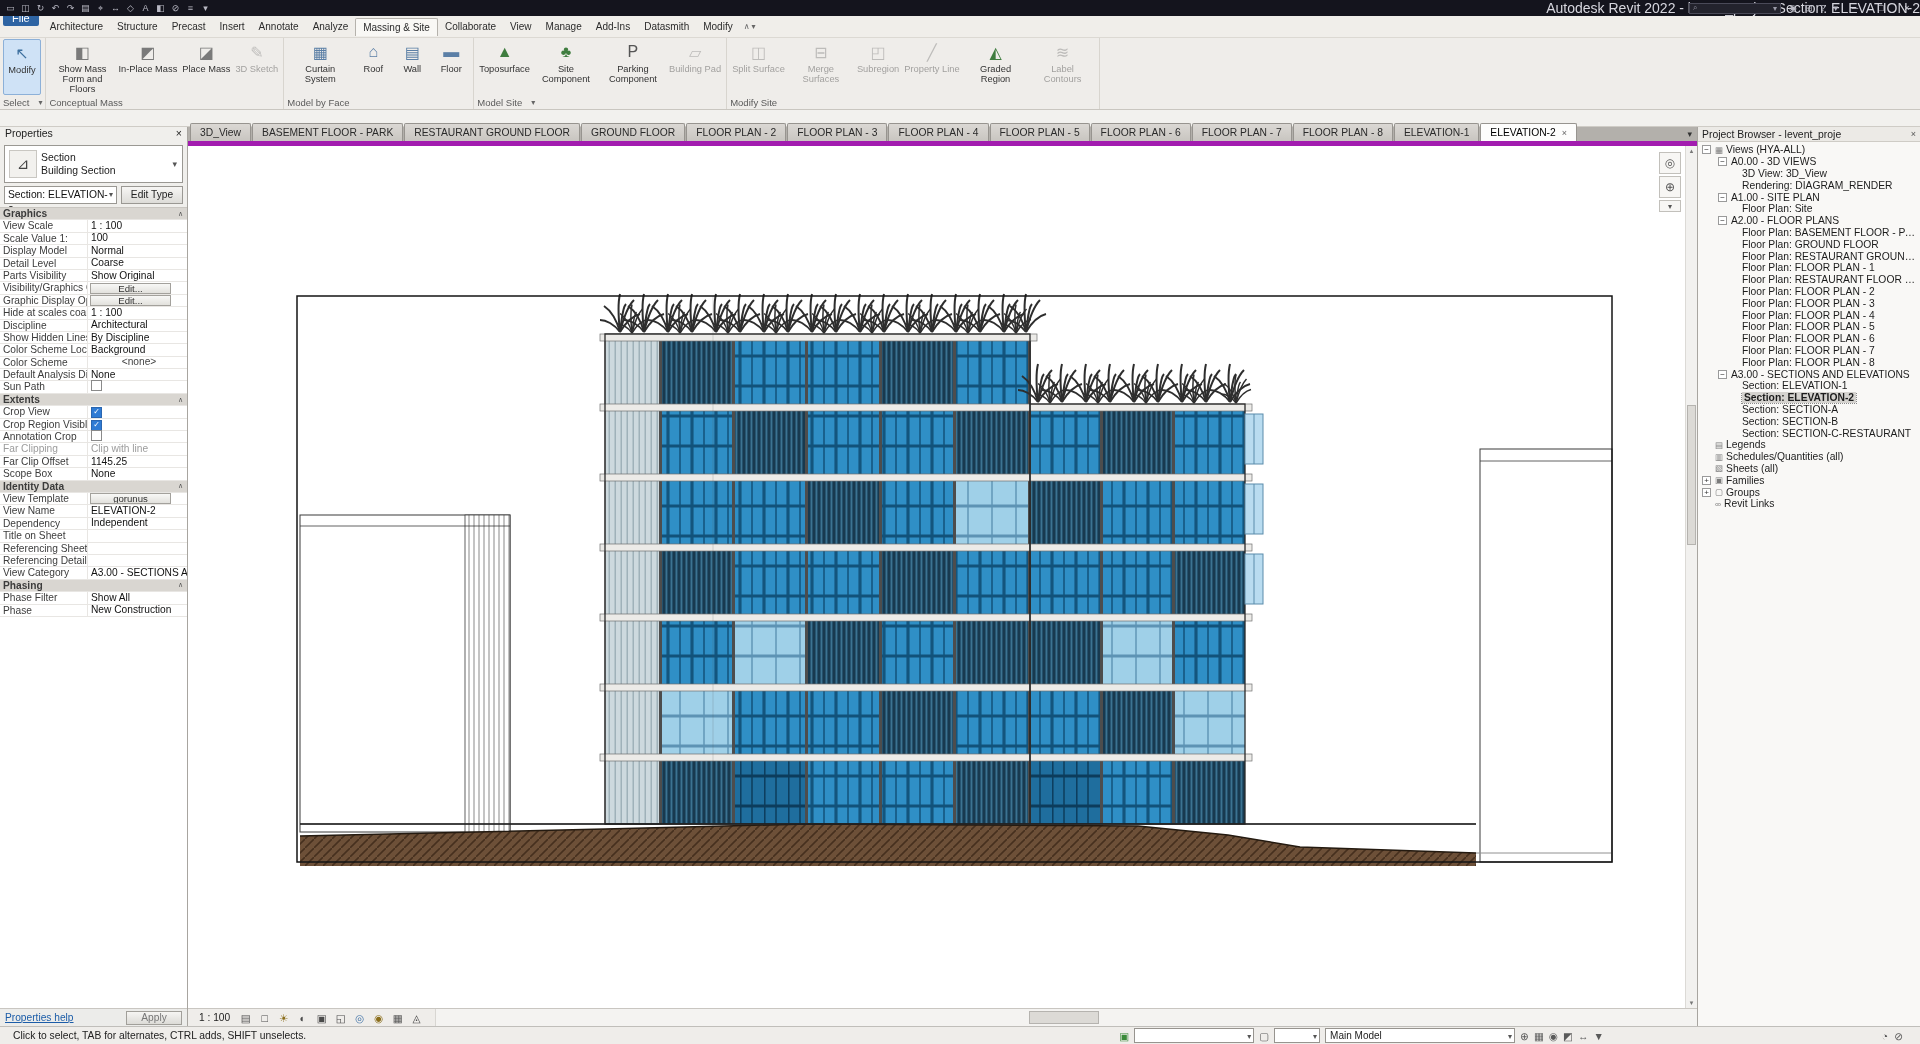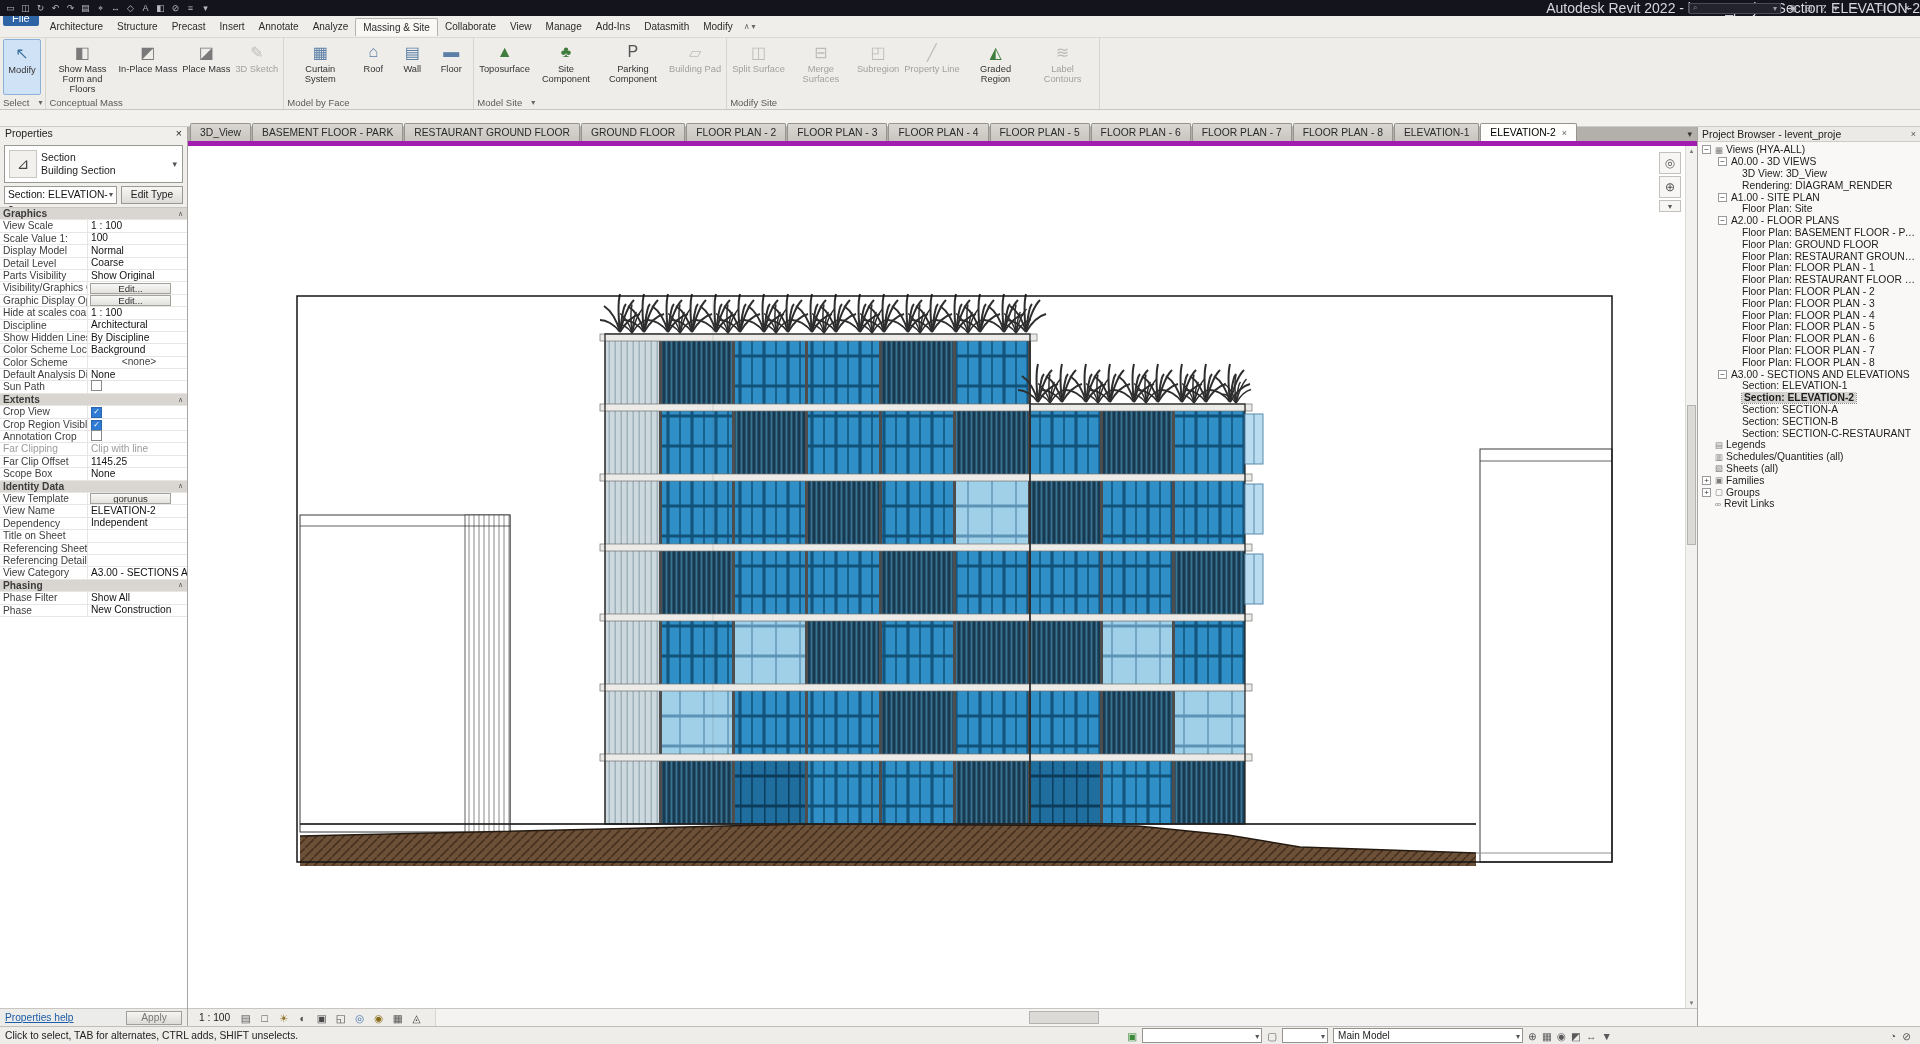--- a/index.html
+++ b/index.html
@@ -99,21 +99,21 @@
   .btree { flex:1; padding-top:2px; overflow:hidden; }
   .titem { display:flex; align-items:center; height:11.8px; font-size:10.3px; color:#1c1c1c; white-space:nowrap; overflow:hidden; }
   .lvl0 { padding-left:4px; } .lvl1 { padding-left:20px; } .lvl2 { padding-left:44px; }
   .texp { width:9px; height:9px; border:1px solid #9a9a9a; background:#fff; font-size:8px; line-height:7px; text-align:center; margin-right:4px; color:#333; flex:none; }
   .texp-sp { width:13px; flex:none; }
   .tico { margin-right:3px; font-size:8.5px; color:#7a7a7a; flex:none; }
   .tlab { overflow:hidden; text-overflow:ellipsis; }
   .titem.selected .tlab { background:#d5d3cf; font-weight:bold; outline:1px dotted #8a8a8a; padding:0 2px; }
 
   
-  .statusbar { height:18px; background:#efedea; border-top:1px solid #c0beba; display:flex; align-items:center; font-size:10.3px; color:#222; padding:0 5px; gap:5px; flex:none; }
+  .statusbar { height:18px; background:#efedea; border-top:1px solid #c0beba; display:flex; align-items:center; font-size:10.3px; color:#222; padding:0 13px; gap:5px; flex:none; }
   .smsg { white-space:nowrap; }
   .sspacer { flex:1; }
   .sicon { font-size:10.5px; color:#5a5a5a; }
   .sicon.green { color:#3a8a3a; }
   .scombo { height:15px; border:1px solid #97948f; background:#fff; font-size:10px; line-height:13px; padding:0 14px 0 4px; position:relative; color:#222; white-space:nowrap; }
   .scombo::after { content:"▾"; position:absolute; right:2px; top:1px; font-size:8px; color:#555; }
   .w-workset { width:120px; } .w-option { width:46px; } .w-model { width:190px; }
   .sgap { width:268px; }
   .sright { display:flex; gap:6px; padding-right:4px; }
 </style>

